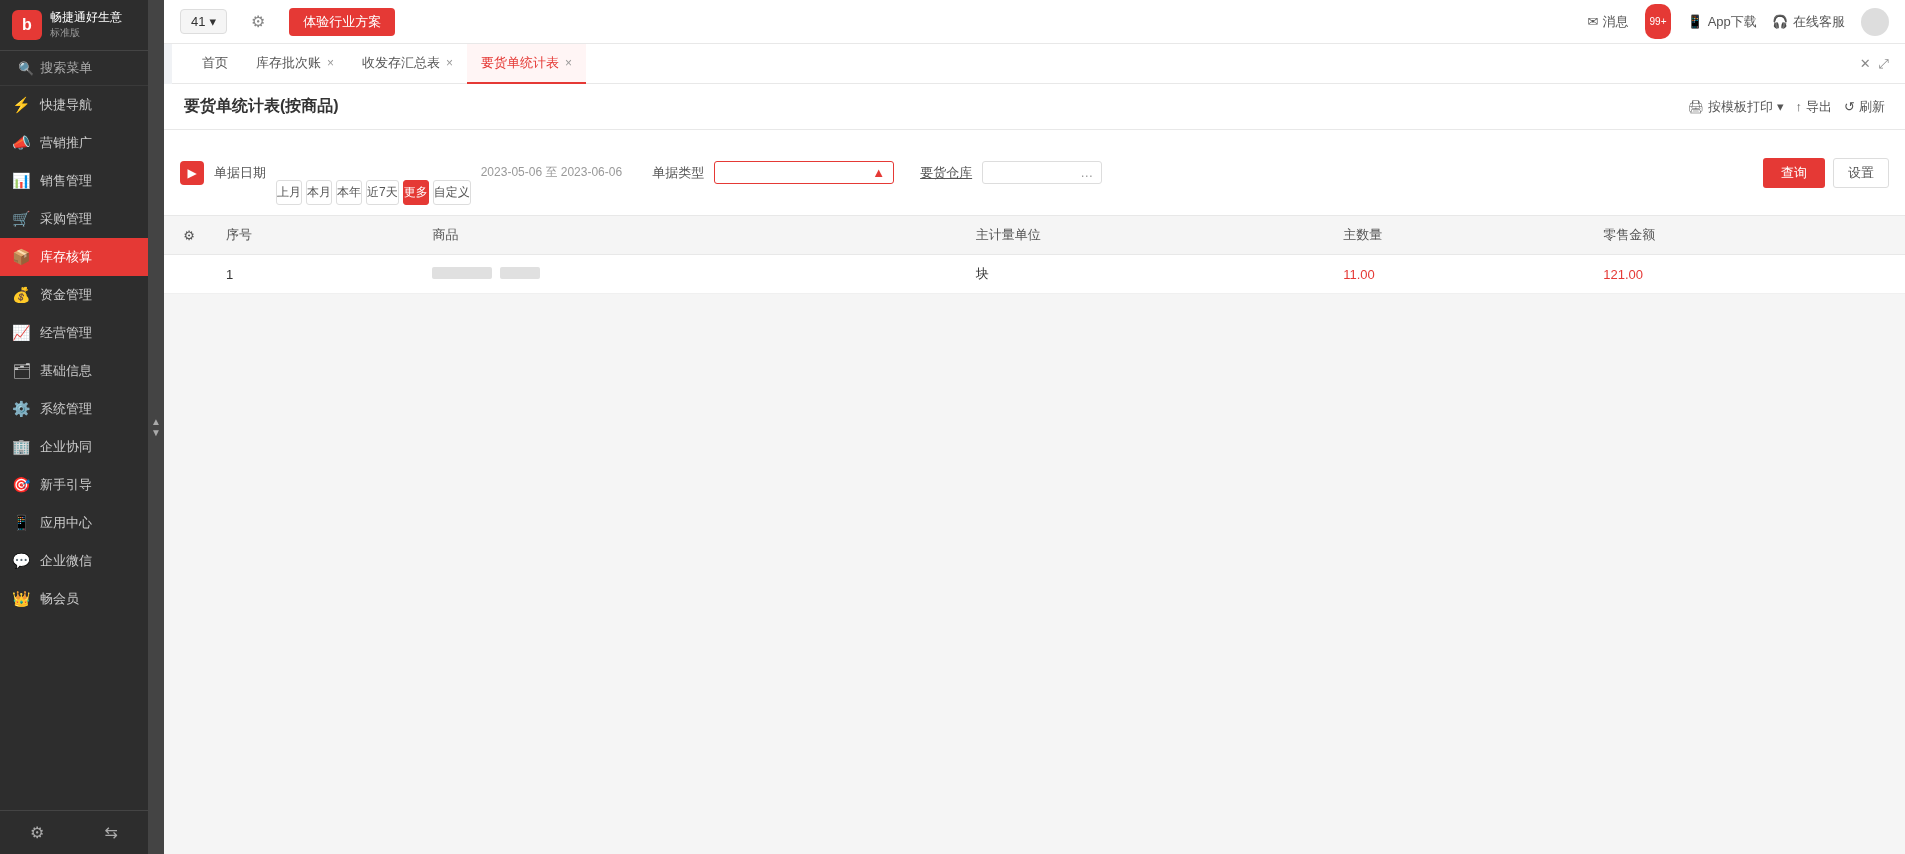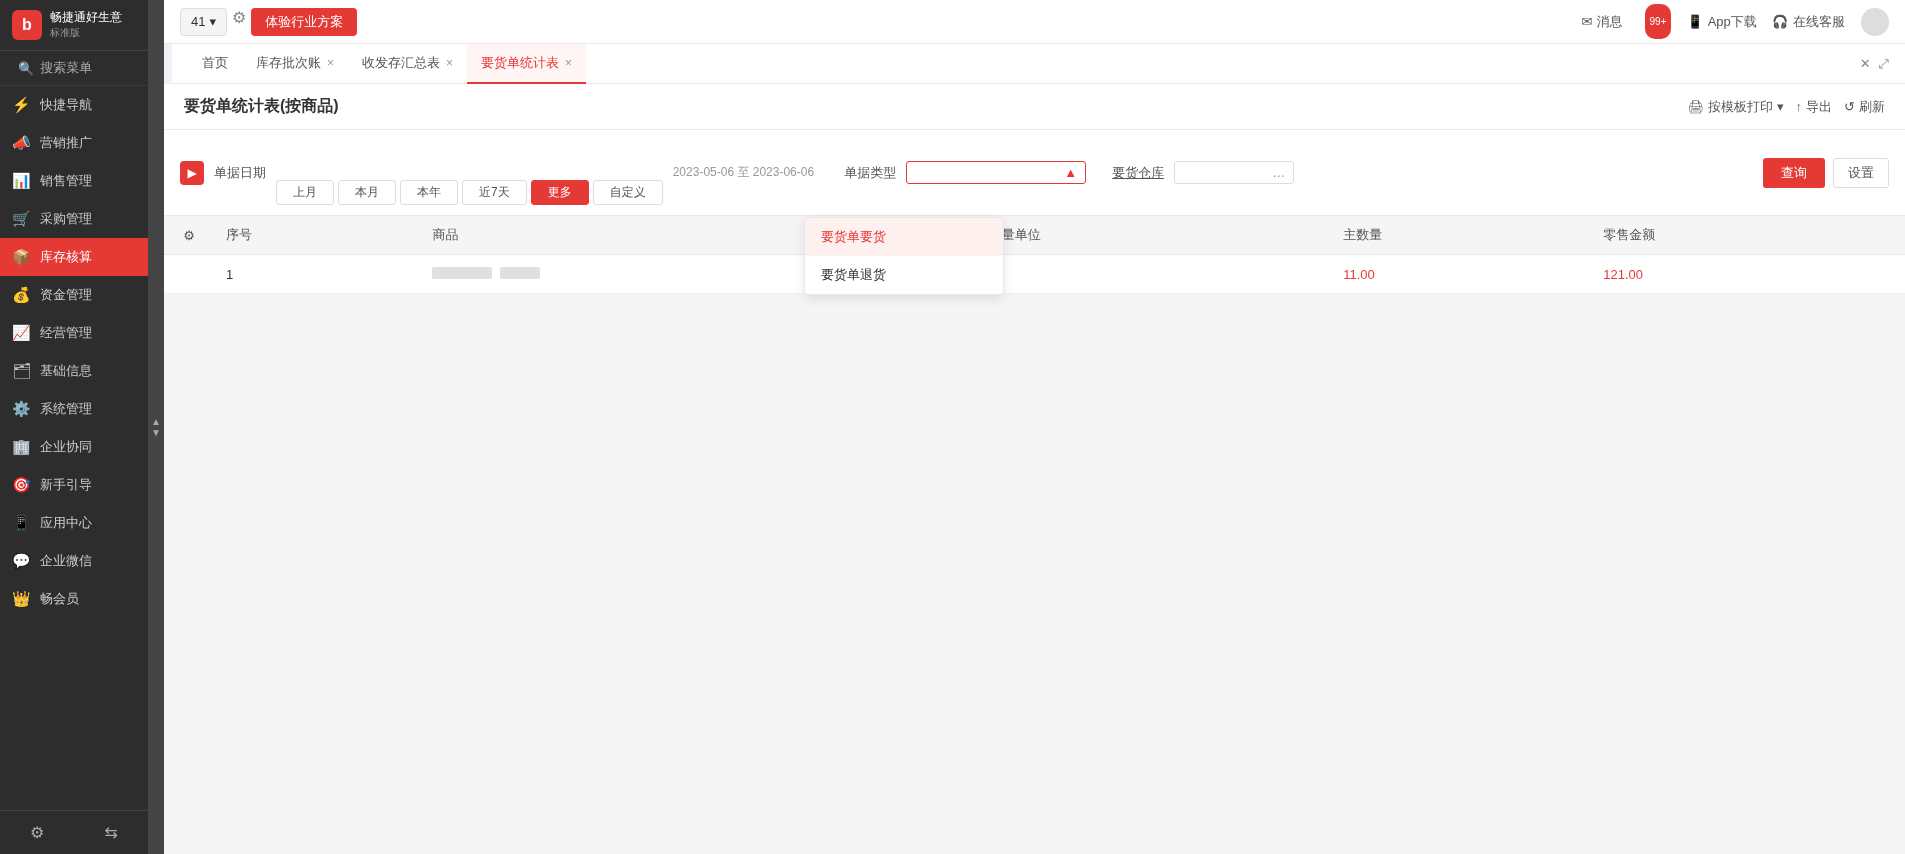--- a/index.html
+++ b/index.html
@@ -79,36 +79,36 @@
     
     .topbar {
       height: 44px;
       background: #fff;
       display: flex;
       align-items: center;
       padding: 0 16px;
       border-bottom: 1px solid #e8e8e8;
       justify-content: space-between;
     }
-    .topbar-left { display: flex; gap: 5px; }
+    .topbar-left { display: flex; align-items: center; gap: 24px; }
     .topbar-store {
       background: #f5f5f5; border: 1px solid #ddd; border-radius: 4px;
       padding: 4px 10px; font-size: 13px; color: #333;
       display: flex; align-items: center; gap: 4px; cursor: pointer;
     }
     .topbar-settings { color: #888; cursor: pointer; font-size: 16px; }
     .topbar-promo {
       background: #e53935; color: #fff; border-radius: 4px;
       padding: 5px 14px; font-size: 13px; cursor: pointer;
     }
     .topbar-right { display: flex; align-items: center; gap: 16px; color: #555; font-size: 13px; }
     .topbar-right-item { display: flex; align-items: center; gap: 4px; cursor: pointer; }
     .badge {
       background: #e53935; color: #fff; border-radius: 10px;
-      padding: 12px 5px; font-size: 10px; margin-left: 18px;
+      padding: 12px 5px; font-size: 10px; margin-left: 12px;
     }
     .avatar { width: 28px; height: 28px; background: #ddd; border-radius: 50%; }
 
     
     .tabs {
       background: #fff;
       border-bottom: 1px solid #e8e8e8;
       display: flex;
       align-items: center;
       padding: 0 16px;
@@ -154,21 +154,21 @@
     }
     .filter-expand-btn {
       width: 24px; height: 24px;
       background: #e53935; color: #fff; border-radius: 4px;
       display: flex; align-items: center; justify-content: center;
       cursor: pointer; font-size: 12px; flex-shrink: 0;
     }
     .filter-label { color: #555; font-size: 13px; white-space: nowrap; }
     .filter-date-btns { display: flex; align-items: center; gap: 4px; }
     .date-btn {
-      padding: 3px 16px; border: 1px solid #ddd; border-radius: 3px;
+      padding: 3px 0; border: 1px solid #ddd; border-radius: 3px;
       background: #fff; color: #555; cursor: pointer; font-size: 12px; margin-top: 40px;
     }
     .date-btn.more {
       background: #e53935; color: #fff; border-color: #e53935; border-radius: 3px;
     }
     .date-range { color: #999; font-size: 12px; }
     .filter-type-label { color: #555; font-size: 13px; margin-left: 20px; }
     .filter-type-input {
       border: 1px solid #e53935; border-radius: 3px;
       padding: 3px 8px; font-size: 13px; color: #333;
@@ -434,28 +434,20 @@
         <button class="date-btn">自定义</button>
       </div>
       <span class="date-range">2023-05-06 至 2023-06-06</span>
 
       <span class="filter-type-label">单据类型</span>
       <div class="filter-type-input" style="min-width:180px; border: 1px solid #e53935; display:flex; align-items:center; padding: 3px 8px;">
         <span style="flex:1; color:#333;"></span>
         <span class="chevron" style="color:#e53935;">▲</span>
       </div>
 
-      <div class="dropdown-menu">
-        <div class="dropdown-item selected">
-          <span>要货单要货</span>
-        </div>
-        <div class="dropdown-item">
-          <span>要货单退货</span>
-        </div>
-      </div>
 
       <span class="warehouse-label">要货仓库</span>
       <div class="warehouse-input">
         <span style="flex:1;"></span>
         <span class="more-btn">…</span>
       </div>
 
       <div class="filter-actions">
         <button class="btn-query">查询</button>
         <button class="btn-settings">设置</button>

